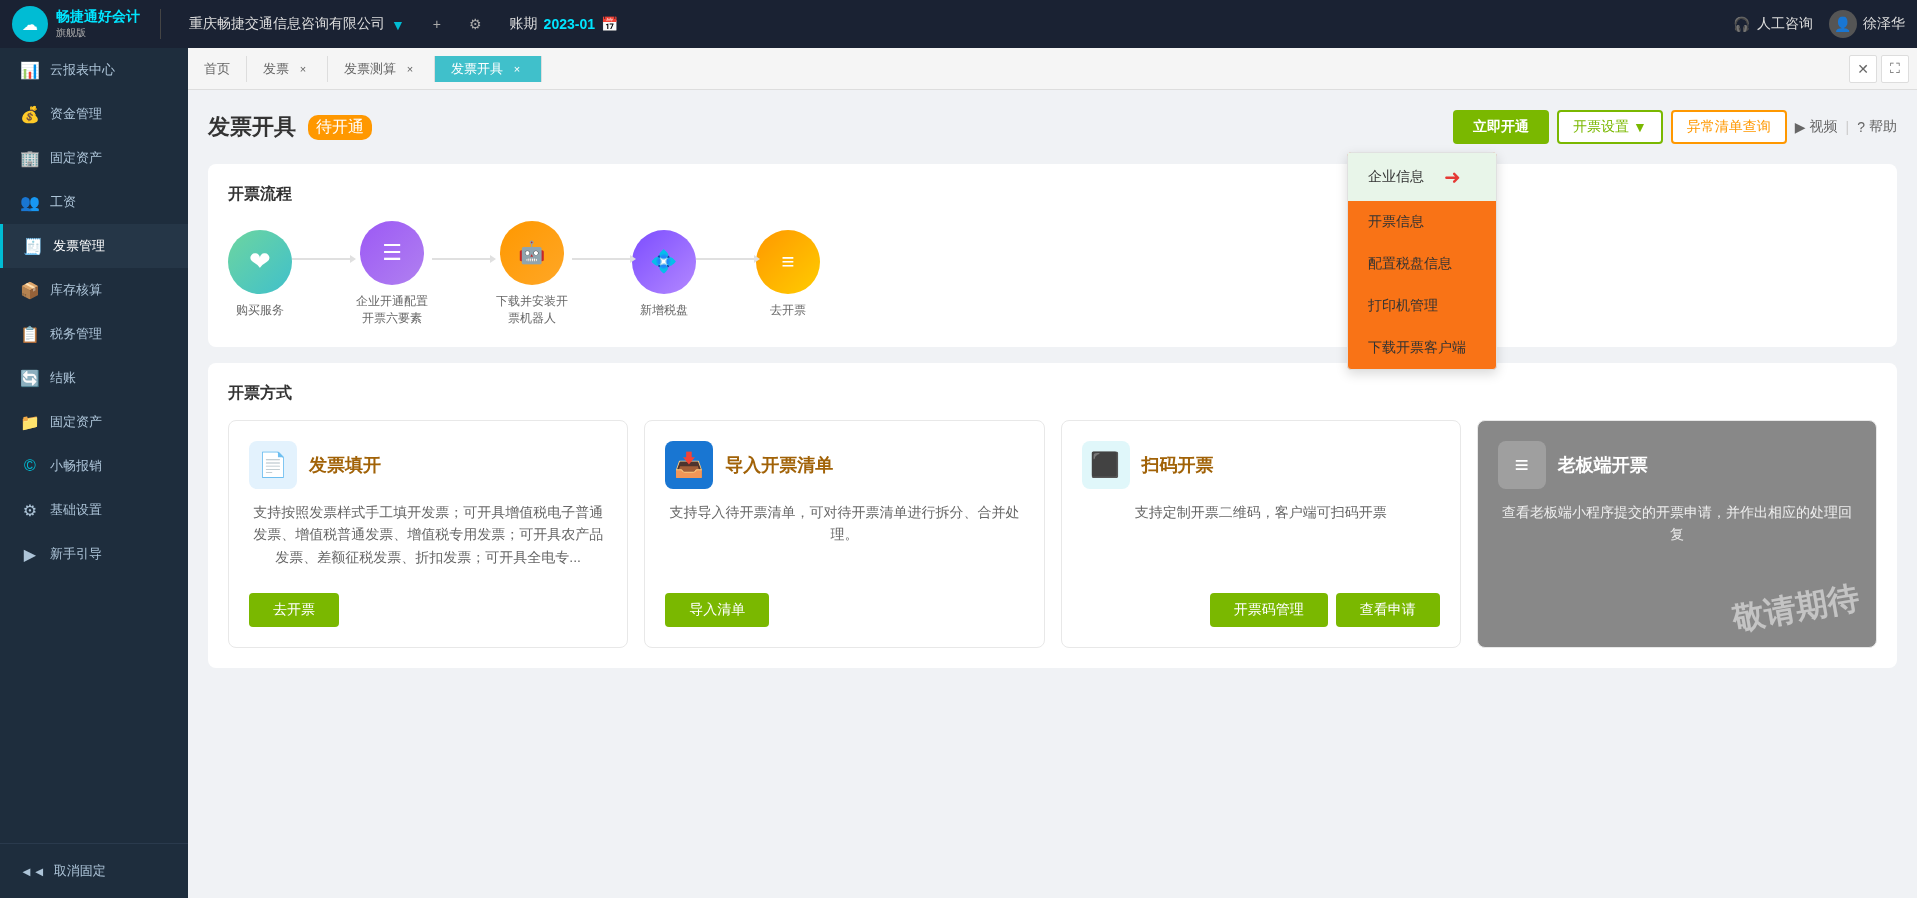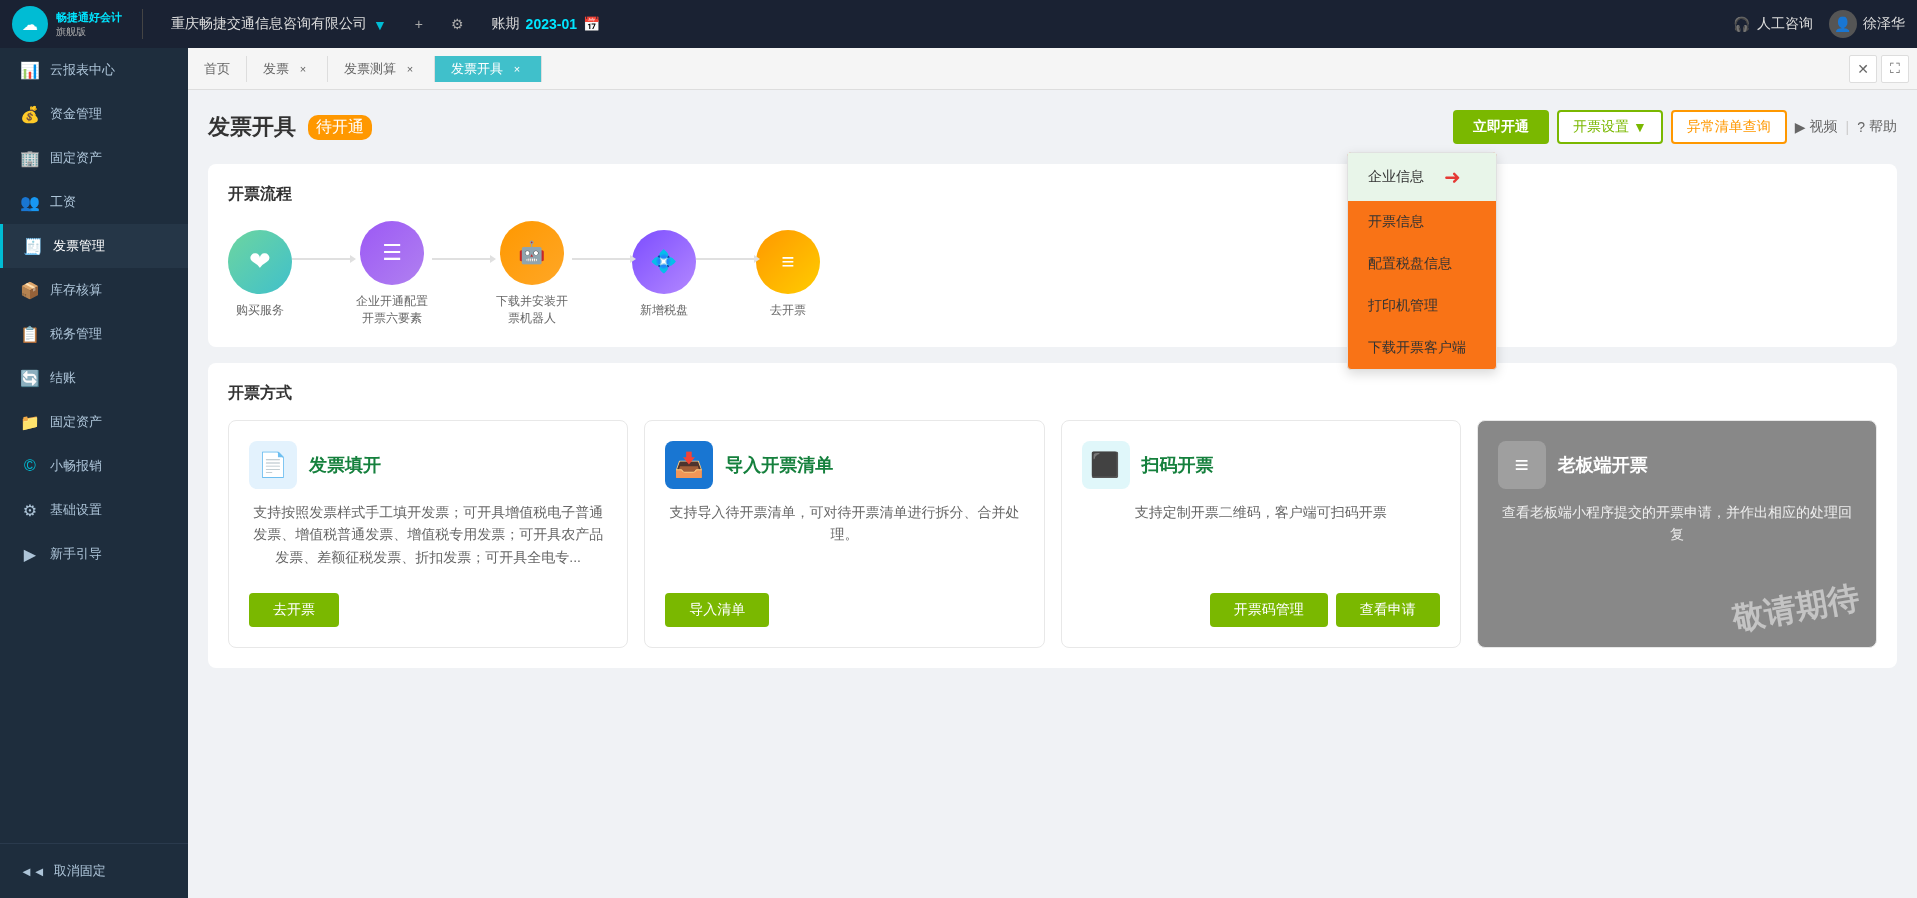--- a/index.html
+++ b/index.html
@@ -11,21 +11,21 @@
     .main-area { display: flex; flex: 1; overflow: hidden; }
     .sidebar { width: 188px; background: #1e2d3d; display: flex; flex-direction: column; flex-shrink: 0; }
     .content-area { flex: 1; display: flex; flex-direction: column; overflow: hidden; }
     .tab-bar { height: 42px; background: #f5f5f5; display: flex; align-items: center; border-bottom: 1px solid #ddd; padding: 0 0 0 0; flex-shrink: 0; }
     .page-content { flex: 1; overflow-y: auto; background: #f0f2f5; padding: 20px; position: relative; }
 
     
     .logo-area { display: flex; align-items: center; gap: 8px; color: white; }
     .logo-icon { width: 36px; height: 36px; background: #00bcd4; border-radius: 50%; display: flex; align-items: center; justify-content: center; color: white; font-size: 16px; }
     .logo-text { display: flex; flex-direction: column; }
-    .logo-main { color: #00e5ff; font-size: 11px; font-weight: bold; }
+    .logo-main { color: #00e5ff; font-size: 14px; font-weight: bold; }
     .logo-sub { color: #aaa; font-size: 10px; }
     .logo-divider { width: 1px; height: 30px; background: #444; margin: 0 8px; }
 
     
     .company-selector { display: flex; align-items: flex-end; gap: 6px; color: #ddd; cursor: pointer; padding: 4px 8px; border-radius: 4px; }
     .topbar-btn { color: #aaa; padding: 4px 8px; cursor: pointer; display: flex; align-items: center; gap: 4px; }
     .period-label { color: #ddd; margin-left: 8px; display: flex; align-items: center; gap: 6px; }
     .topbar-right { margin-left: auto; display: flex; align-items: center; gap: 16px; color: #ddd; }
     .user-info { display: flex; align-items: center; gap: 6px; cursor: pointer; color: #ddd; }
     .support-btn { display: flex; align-items: center; gap: 6px; cursor: pointer; color: #ddd; }
@@ -74,21 +74,21 @@
 
     
     .method-cards { display: flex; gap: 16px; }
     .method-card { flex: 1; background: white; border-radius: 8px; padding: 20px; border: 1px solid #e8e8e8; }
     .method-card.dark { background: #888; color: white; }
     .method-card-header { display: flex; align-items: center; gap: 12px; margin-bottom: 12px; }
     .method-icon { width: 48px; height: 48px; border-radius: 8px; display: flex; align-items: center; justify-content: center; font-size: 24px; }
     .method-icon.blue { background: #e3f2fd; color: #1976d2; }
     .method-icon.blue2 { background: #1976d2; color: white; }
     .method-icon.teal { background: #e0f7fa; color: #00838f; }
-    .method-title { font-size: 18px; font-weight: bold; color: #15803d; }
+    .method-title { font-size: 18px; font-weight: bold; color: #a16207; }
     .method-card.dark .method-title { color: white; }
     .method-desc { font-size: 14px; color: #666; line-height: 1.6; min-height: 80px; text-align: center; }
     .method-card.dark .method-desc { color: #eee; }
     .btn-green-solid { background: #7ab800; color: white; border: none; padding: 8px 24px; border-radius: 4px; cursor: pointer; font-size: 14px; margin-top: 12px; }
     .watermark { font-size: 32px; color: rgba(255,255,255,0.3); font-weight: bold; position: absolute; bottom: 20px; right: 20px; transform: rotate(-10deg); }
 
     
     .dropdown-menu { position: absolute; top: 56px; right: 580px; background: #f97316; border: 1px solid #e0e0e0; border-radius: 4px; box-shadow: 0 4px 12px rgba(0,0,0,0.15); z-index: 1000; min-width: 150px; }
     .dropdown-item { padding: 12px 20px; cursor: pointer; color: #333; font-size: 14px; }
     .dropdown-item.active { background: #e8f5e9; color: #333; }

